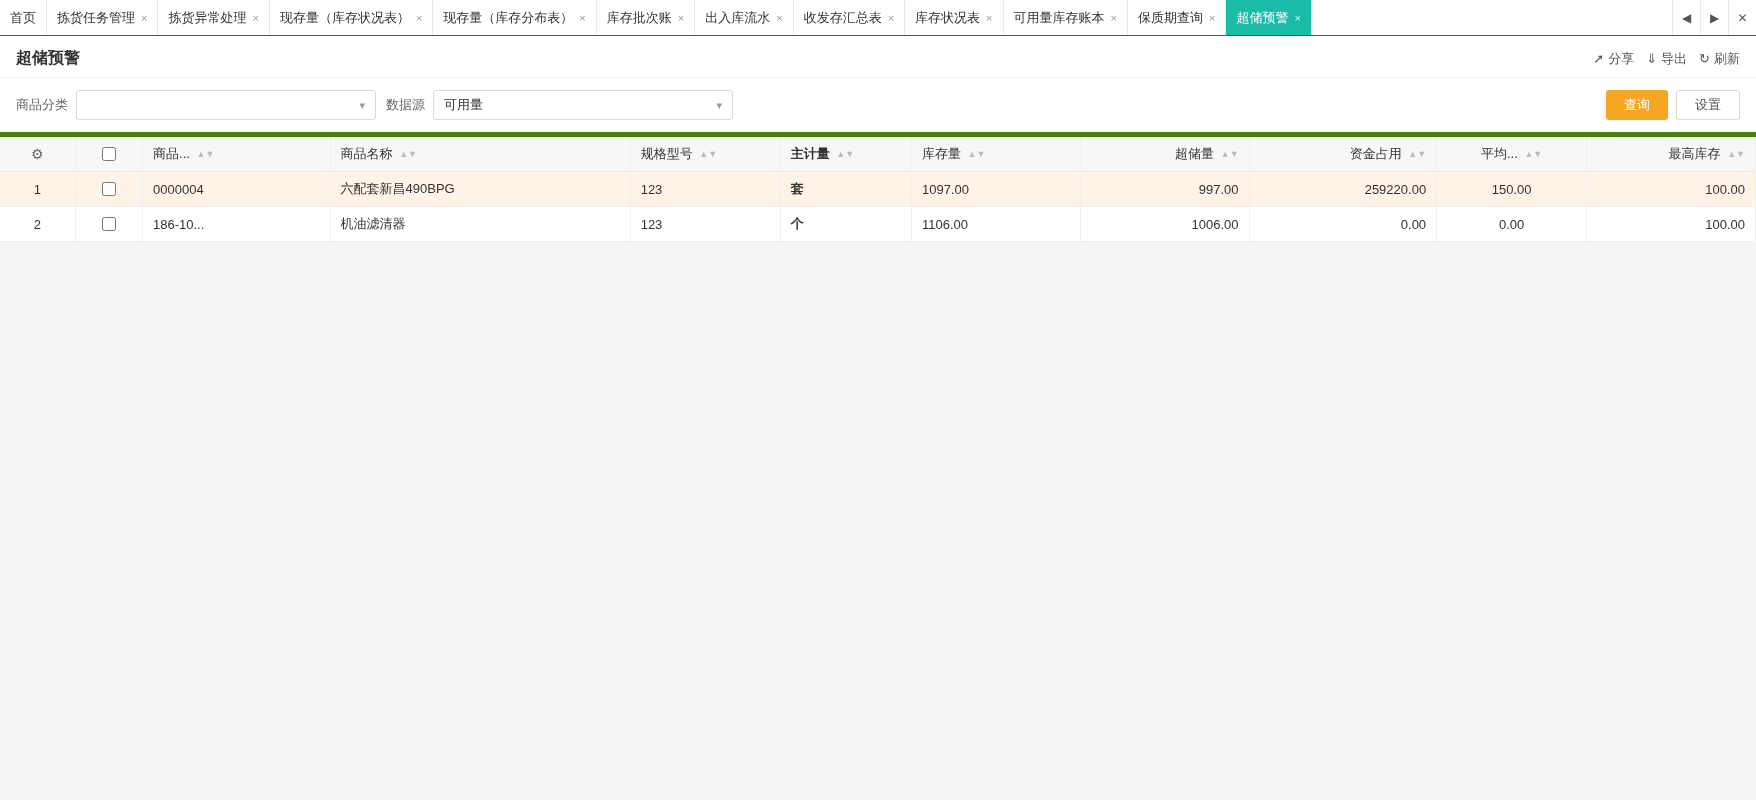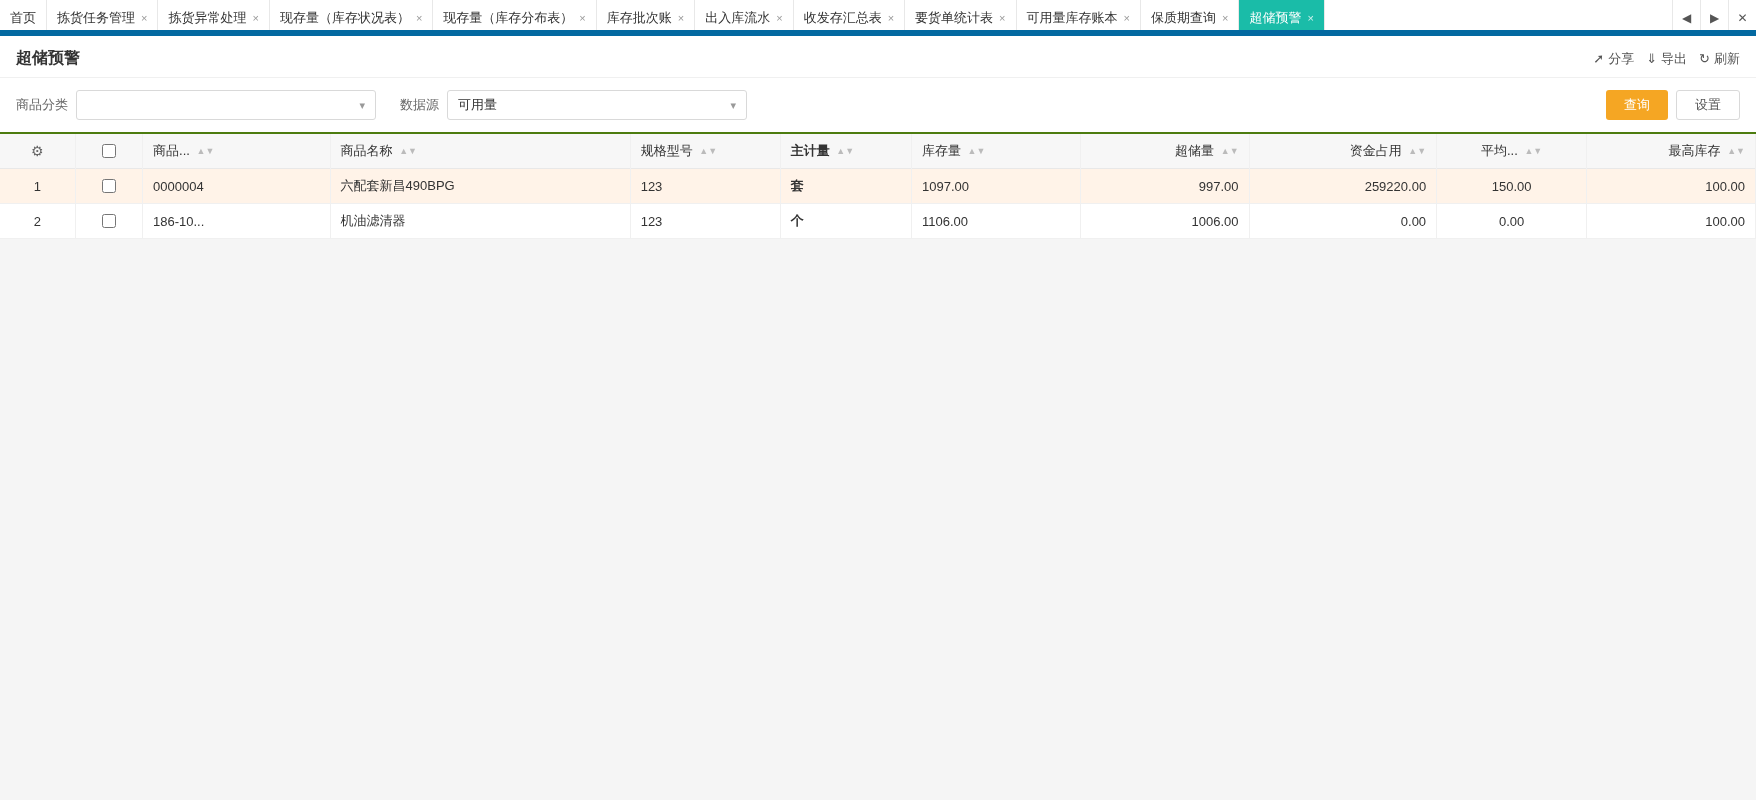--- a/index.html
+++ b/index.html
@@ -1,23 +1,23 @@
 <!DOCTYPE html>
 <html><head>
   <meta charset="utf-8">
   <style>
     * { box-sizing: border-box; margin: 0; padding: 0; font-family: "Microsoft YaHei", "PingFang SC", sans-serif; font-size: 13px; }
     body { background: #f5f5f5; }
 
     
     .top-nav {
       display: flex;
-      align-items: flex-start;
+      align-items: center;
       background: #fff;
-      border-bottom: 6px solid #0369a1;
+      border-bottom: 1px solid #0369a1;
       height: 36px;
       padding: 0;
       overflow: hidden;
       white-space: nowrap;
     }
     .nav-tab {
       display: inline-flex;
       align-items: center;
       height: 36px;
       padding: 0 10px;
@@ -91,22 +91,22 @@
       cursor: pointer;
       font-size: 13px;
     }
     .action-icon { font-size: 13px; }
 
     
     .filter-area {
       display: flex;
       align-items: center;
       padding: 12px 16px;
-      gap: 24px;
-      border-bottom: 2px solid #4d7c0f;
+      gap: 10px;
+      border-bottom: 5px solid #4d7c0f;
     }
     .filter-group {
       display: flex;
       align-items: center;
       gap: 8px;
     }
     .filter-label {
       color: #666;
       white-space: nowrap;
       font-size: 13px;
@@ -262,21 +262,21 @@
   </div>
   <div class="nav-tab">
     <span>出入库流水</span>
     <span class="close-x">×</span>
   </div>
   <div class="nav-tab">
     <span>收发存汇总表</span>
     <span class="close-x">×</span>
   </div>
   <div class="nav-tab">
-    <span>要货单统计表</span>
+    <span>库存状况表</span>
     <span class="close-x">×</span>
   </div>
   <div class="nav-tab">
     <span>可用量库存账本</span>
     <span class="close-x">×</span>
   </div>
   <div class="nav-tab">
     <span>保质期查询</span>
     <span class="close-x">×</span>
   </div>

